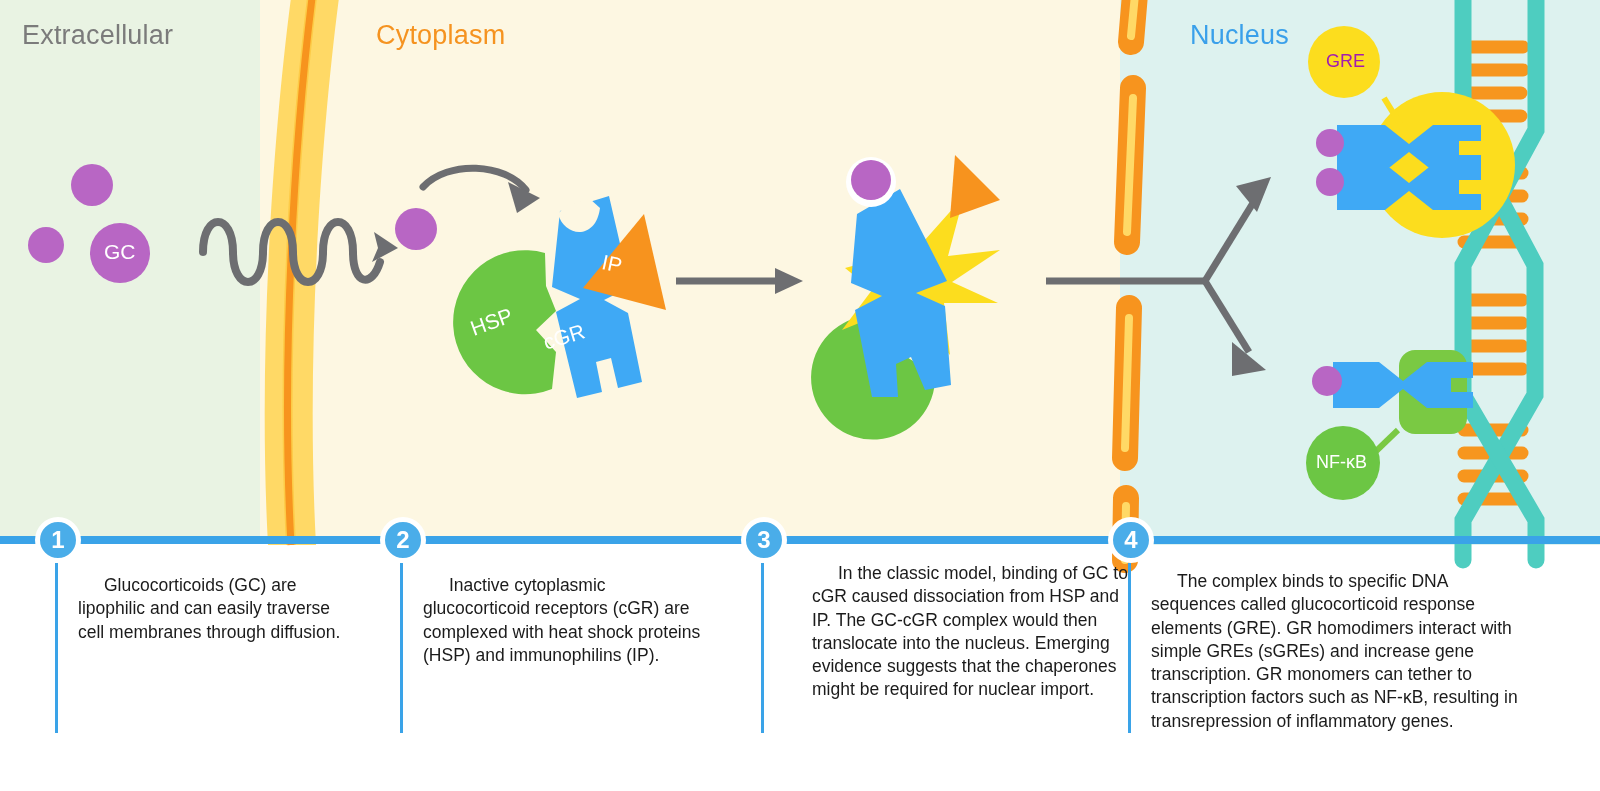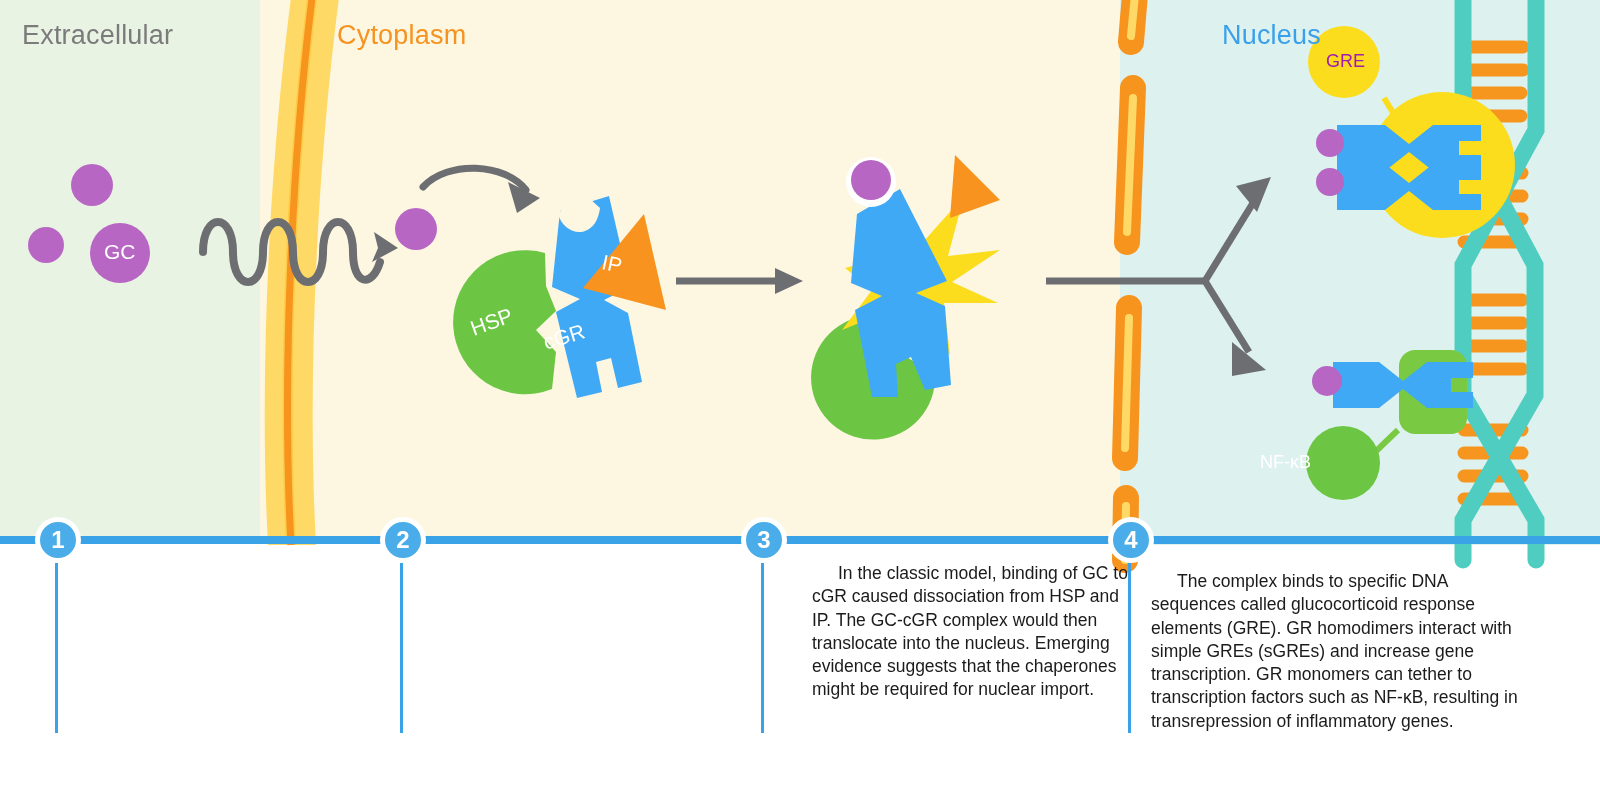--- a/index.html
+++ b/index.html
@@ -7,22 +7,22 @@
   #stage{position:relative;width:1600px;height:733px;overflow:hidden;background:#ffffff;}
 
   
   .zone{position:absolute;top:0;}
   #zone-extra{left:0;width:300px;height:540px;background:#e9f3e3;}
   #zone-cyto{left:260px;width:900px;height:540px;background:#fdf7e2;}
   #zone-nuc{left:1120px;width:480px;height:540px;background:#ddf2ef;}
 
   .zone-label{position:absolute;font-size:27px;letter-spacing:.2px;}
   #label-extra{left:22px;top:20px;color:#7b7b7b;}
-  #label-cyto{left:337px;top:20px;color:#f59320;}
-  #label-nuc{left:1190px;top:20px;color:#3aa0ea;margin-left:32px;}
+  #label-cyto{left:376px;top:20px;color:#f59320;}
+  #label-nuc{left:1190px;top:20px;color:#3aa0ea;}
 
   
   .layer{position:absolute;left:0;top:0;width:1600px;height:791px;pointer-events:none;}
 
   
   .tag{position:absolute;color:#fff;font-size:21px;white-space:nowrap;}
   .tag.small{font-size:18px;}
   .tag-orange{color:#a21caf;}
 
   
@@ -204,29 +204,31 @@
 
   <div class="zone-label" id="label-extra">Extracellular</div>
   <div class="zone-label" id="label-cyto">Cytoplasm</div>
   <div class="zone-label" id="label-nuc">Nucleus</div>
 
   <div class="tag" style="left:104px;top:240px;">GC</div>
   <div class="tag" style="left:470px;top:310px;transform:rotate(-20deg);">HSP</div>
   <div class="tag" style="left:543px;top:325px;transform:rotate(-17deg);">cGR</div>
   <div class="tag" style="left:602px;top:252px;transform:rotate(12deg);">IP</div>
   <div class="tag small tag-orange" style="left:1326px;top:51px;">GRE</div>
-  <div class="tag small" style="left:1260px;top:452px;">NF-κB</div>
+  <div class="tag small" style="left:1316px;top:452px;">NF-κB</div>
 
   <div id="timeline"></div>
 
   <div class="step-circle" id="c1">1</div>
   <div class="step-rule" id="r1"></div>
+  <div class="step-text" id="t1">Glucocorticoids (GC) are lipophilic and can easily traverse cell membranes through diffusion.</div>
 
   <div class="step-circle" id="c2">2</div>
   <div class="step-rule" id="r2"></div>
+  <div class="step-text" id="t2">Inactive cytoplasmic glucocorticoid receptors (cGR) are complexed with heat shock proteins (HSP) and immunophilins (IP).</div>
 
   <div class="step-circle" id="c3">3</div>
   <div class="step-rule" id="r3"></div>
   <div class="step-text" id="t3">In the classic model, binding of GC to cGR caused dissociation from HSP and IP. The GC-cGR complex would then translocate into the nucleus. Emerging evidence suggests that the chaperones might be required for nuclear import.</div>
 
   <div class="step-circle" id="c4">4</div>
   <div class="step-rule" id="r4"></div>
   <div class="step-text" id="t4">The complex binds to specific DNA sequences called glucocorticoid response elements (GRE). GR homodimers interact with simple GREs (sGREs) and increase gene transcription. GR monomers can tether to transcription factors such as NF-κB, resulting in transrepression of inflammatory genes.</div>
 
   <div id="watermark">@CTeodosiu</div>

